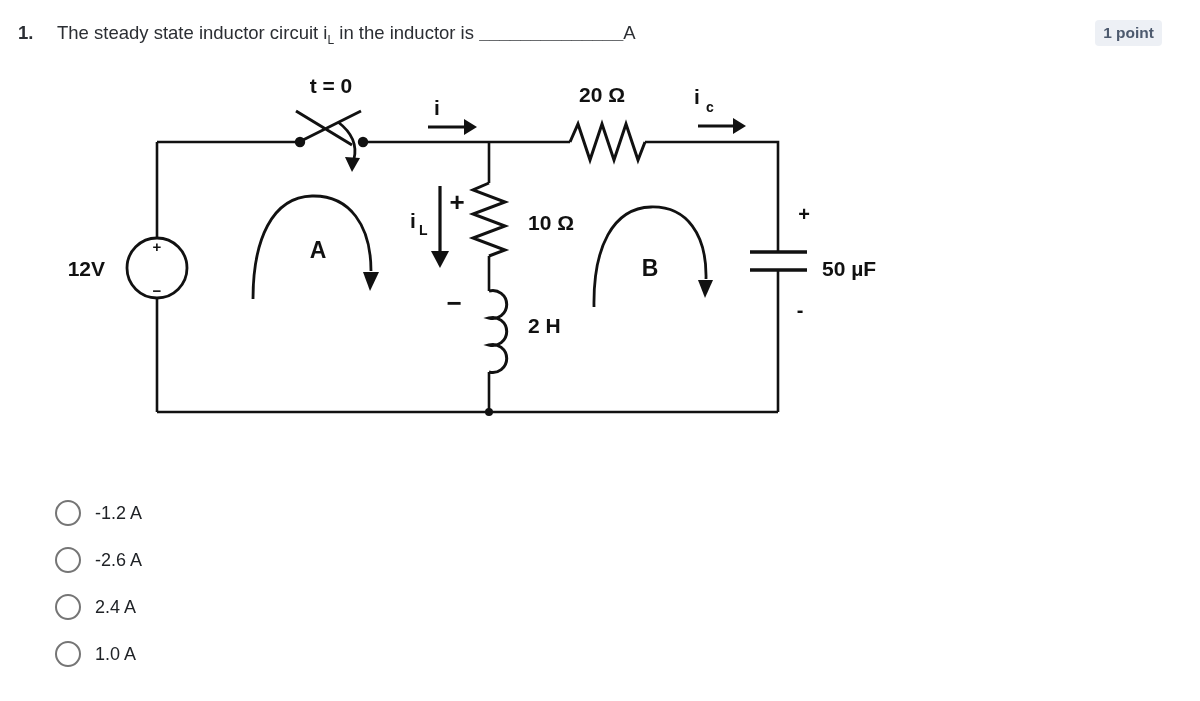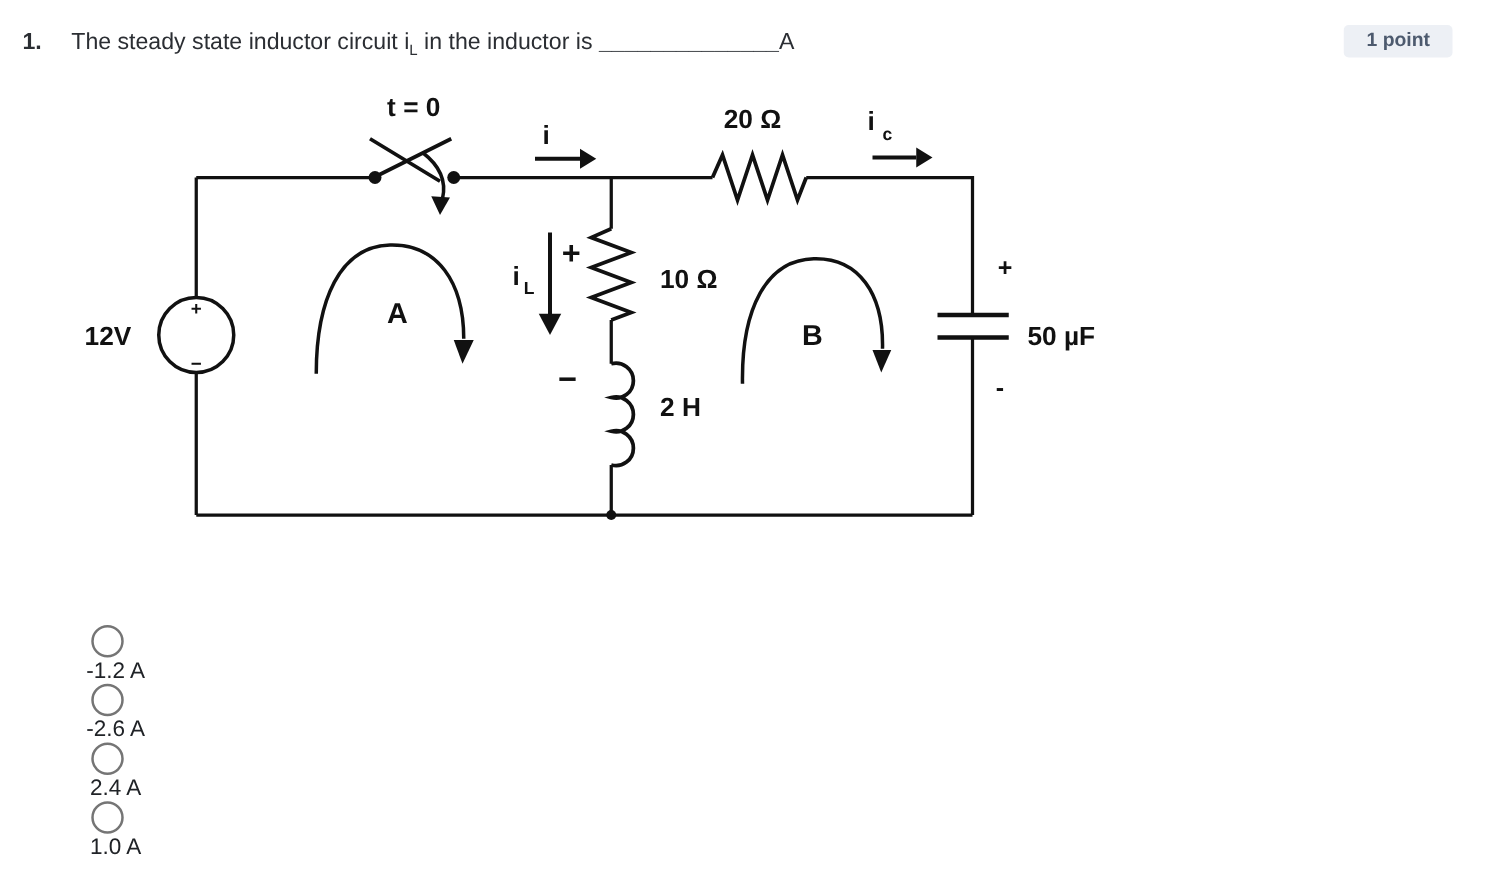--- a/index.html
+++ b/index.html
@@ -9,29 +9,29 @@
 
   
   .q-row { position:absolute; top:22px; left:18px; width:1040px; font-size:18.5px; }
   .q-num { font-weight:700; position:absolute; left:0; top:0; }
   .q-text { position:absolute; left:39px; top:0; white-space:nowrap; }
   .q-text sub { font-size:12px; }
   .q-blank { letter-spacing:0px;font-weight:bold; }
 
   .points-badge { position:absolute; top:20px; right:38px; background:#edf0f5;
                   color:#4d5a6e; font-weight:700; font-size:15.5px;
-                  padding:4px 18px; border-radius:4px; }
+                  padding:4px 8px; border-radius:4px; }
 
   
   svg.circuit { position:absolute; left:0; top:0; pointer-events:none; }
   svg text { font-family:"Liberation Sans", sans-serif; font-weight:700; fill:#111; }
 
   
   .options { position:absolute; left:55px; top:500px; }
-  .opt-row { display:flex; align-items:center; height:26px; margin-bottom:21px; cursor:pointer;flex-direction:column; }
+  .opt-row { display:flex; align-items:center; height:26px; margin-bottom:21px; cursor:pointer; }
   .radio { width:26px; height:26px; border:2.5px solid #757575; border-radius:50%;
            background:#fff; flex:0 0 auto; }
   .opt-label { margin-left:14px; font-size:18px; color:#202327; }
 </style>
 </head>
 <body>
 
 <div class="page">
 
   <div class="q-row">

